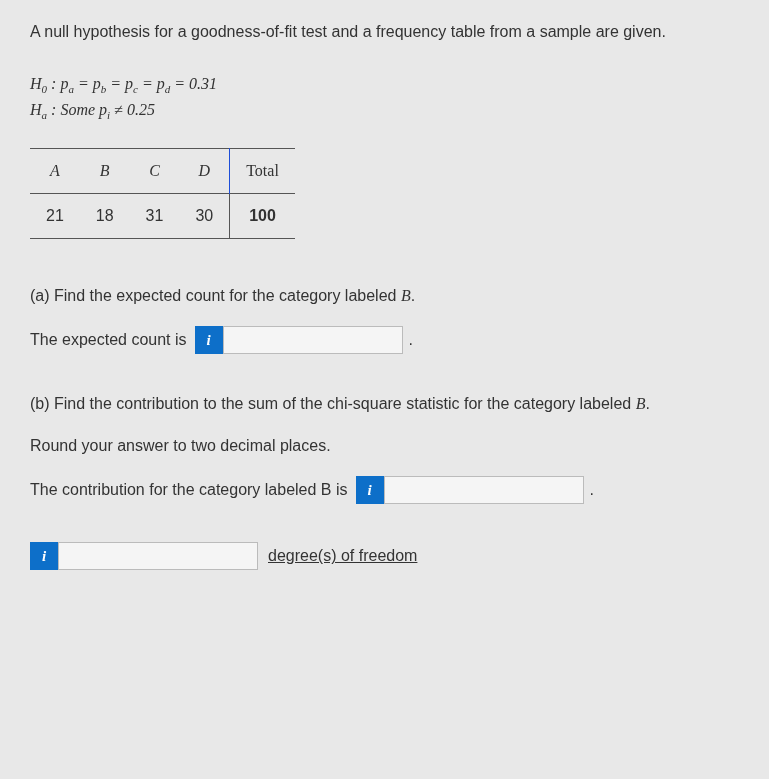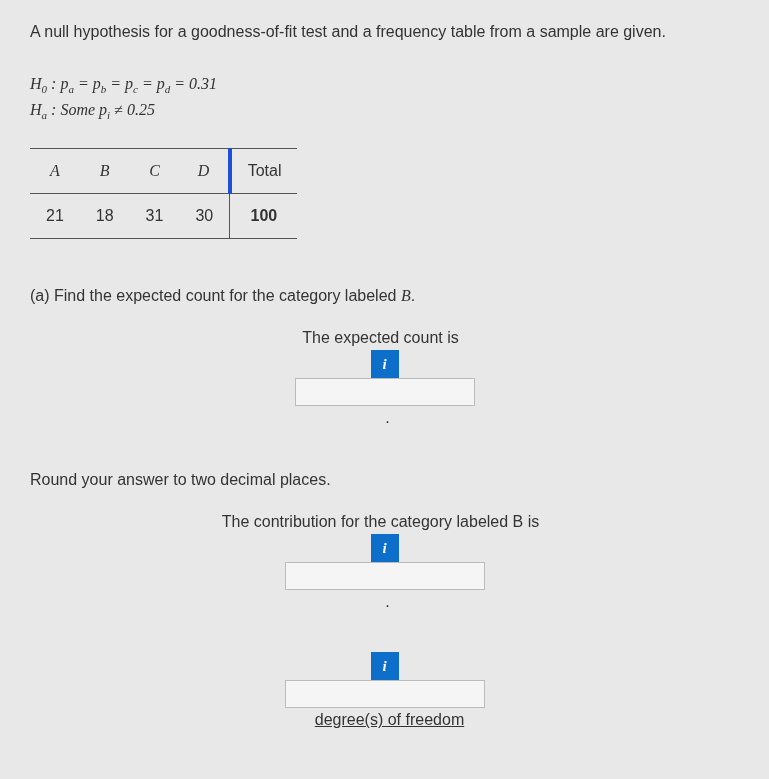--- a/index.html
+++ b/index.html
@@ -45,22 +45,22 @@
     .freq-table thead tr {
       border-top: 1px solid #555;
       border-bottom: 1px solid #555;
     }
     .freq-table thead th {
       font-style: italic;
       font-family: 'Times New Roman', serif;
     }
     .freq-table thead th.total {
       font-style: normal;
-      font-family: Liberation Sans, sans-serif;
-      border-left: 4px solid #1d4ed8;
+      font-family: Liberation Serif, serif;
+      border-left: 1px solid #1d4ed8;
     }
     .freq-table tbody tr {
       border-bottom: 1px solid #555;
     }
     .freq-table tbody td.total {
       border-left: 1px solid #555;
       font-weight: bold;
     }
     .part {
       margin-bottom: 28px;
@@ -73,21 +73,20 @@
     .part-text .italic {
       font-style: italic;
       font-family: 'Times New Roman', serif;
     }
     .answer-line {
       display: flex;
       align-items: center;
       gap: 0;
       font-size: 16px;
       margin-bottom: 10px;
-      flex-direction: column;
     }
     .answer-label {
       margin-right: 8px;
     }
     .info-icon {
       width: 28px;
       height: 28px;
       background: #0d6fc9;
       color: #fff;
       display: inline-flex;
@@ -158,20 +157,23 @@
   </div>
   <div class="answer-line">
     <span class="answer-label">The expected count is</span>
     <span class="info-icon">i</span>
     <input type="text" class="text-input w1" style="">
     <span class="period">.</span>
   </div>
 </div>
 
 <div class="part">
+  <div class="part-text">
+    <span>(b) Find the contribution to the sum of the chi-square statistic for the category labeled </span><span class="italic">B</span><span>.</span>
+  </div>
   <div class="part-text">Round your answer to two decimal places.</div>
   <div class="answer-line">
     <span class="answer-label">
       <span>The contribution for the category labeled </span><span class="italic">B</span><span> is</span>
     </span>
     <span class="info-icon">i</span>
     <input type="text" class="text-input w2" style="">
     <span class="period">.</span>
   </div>
 </div>

